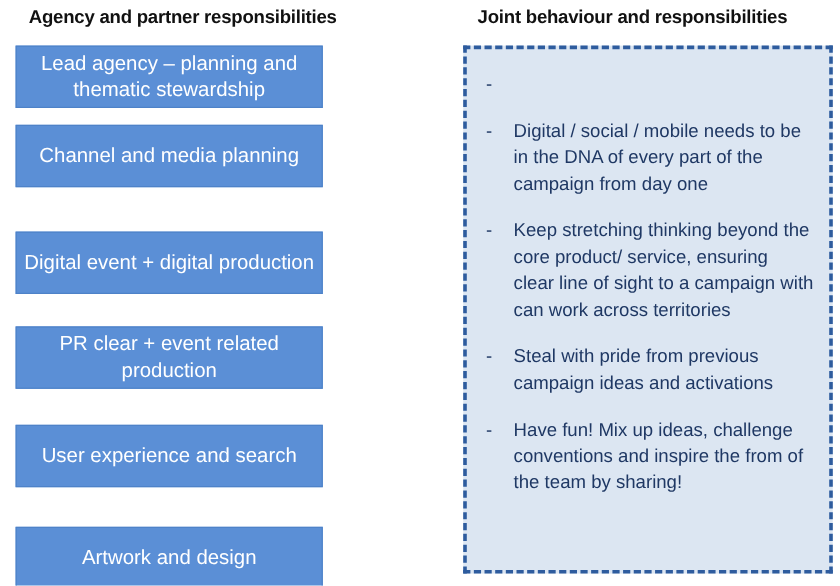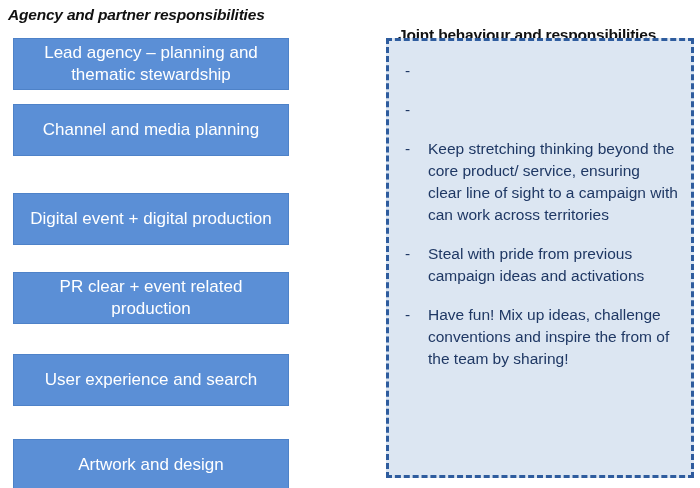--- a/index.html
+++ b/index.html
@@ -16,24 +16,24 @@
     width:700px;height:488px;position:relative;overflow:hidden;
     background:#ffffff;
     font-family:"Liberation Sans", sans-serif;
   }
   .col-title{
     position:absolute;top:6px;
     font-size:15.5px;font-weight:bold;letter-spacing:-0.2px;
     color:var(--heading-text);
     white-space:nowrap;
   }
-  .left-title{left:8px;font-style:italic;}
-  .right-title{left:398px;margin-top:20px;}
+  .left-title{left:24px;}
+  .right-title{left:398px;}
   .agency-box{
-    position:absolute;left:13px;width:276px;height:52px;
+    position:absolute;left:13px;width:256px;height:52px;
     box-sizing:border-box;
     background:var(--box-fill);
     border:1px solid var(--box-border);
     color:var(--box-text);
     display:flex;align-items:center;justify-content:center;
     text-align:center;
     font-size:17px;line-height:22px;
     white-space:pre-line;
   }
   .b1{top:38px;} .b2{top:104px;} .b3{top:193px;}
@@ -69,20 +69,23 @@
 <div class="agency-box b6">Artwork and design</div>
 
 <div class="col-title right-title">Joint behaviour and responsibilities</div>
 
 <div class="panel">
   <div class="bullet-row">
     <span class="bullet-marker">-</span>
   </div>
   <div class="bullet-row">
     <span class="bullet-marker">-</span>
+    <span class="bullet-text">Digital / social / mobile needs to be
+in the DNA of every part of the
+campaign from day one</span>
   </div>
   <div class="bullet-row">
     <span class="bullet-marker">-</span>
     <span class="bullet-text">Keep stretching thinking beyond the
 core product/ service, ensuring
 clear line of sight to a campaign with
 can work across territories</span>
   </div>
   <div class="bullet-row">
     <span class="bullet-marker">-</span>

